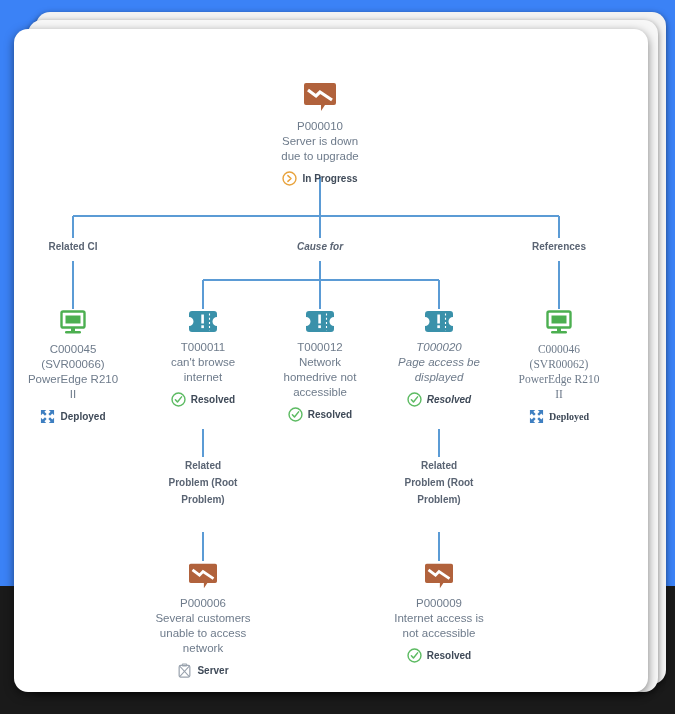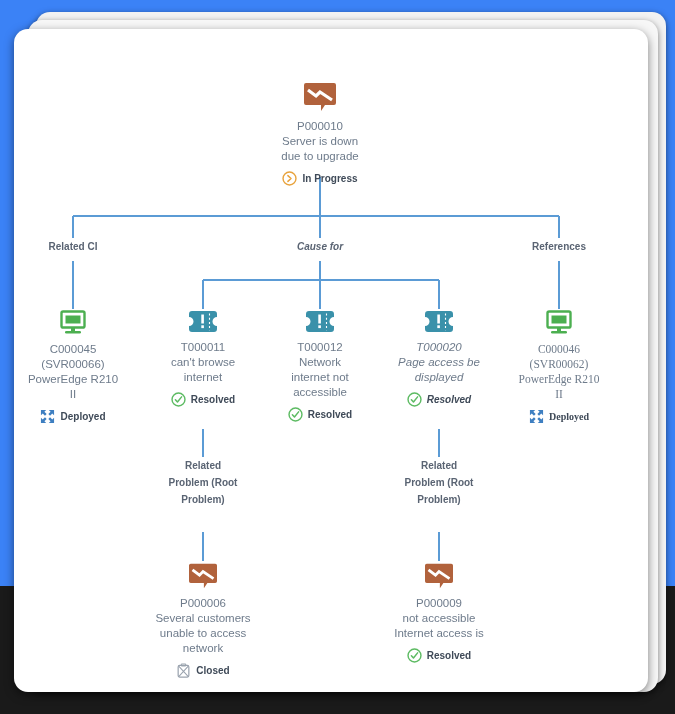--- a/index.html
+++ b/index.html
@@ -227,21 +227,21 @@
             <path d="M1 4 a3 3 0 0 1 3 -3 h22 a3 3 0 0 1 3 3 v3 a4.5 4.5 0 0 0 0 9 v3 a3 3 0 0 1 -3 3 h-22 a3 3 0 0 1 -3 -3 v-3 a4.5 4.5 0 0 0 0 -9 z" fill="#3A91AA"></path>
             <rect x="13.3" y="4.5" width="2.6" height="9" fill="#ffffff"></rect>
             <rect x="13.3" y="15.3" width="2.6" height="2.8" fill="#ffffff"></rect>
             <g stroke="#ffffff" stroke-width="1.1" stroke-dasharray="2 2.2">
               <line x1="21.5" y1="3.5" x2="21.5" y2="20.5"></line>
             </g>
           </svg>
         </span>
         <span class="node-id">T000012</span>
         <span class="node-desc">Network</span>
-        <span class="node-desc">internet not</span>
+        <span class="node-desc">homedrive not</span>
         <span class="node-desc">accessible</span>
         <div class="status">
           <span class="status-icon">
             <svg width="15" height="15" viewBox="0 0 16 16" aria-hidden="true">
               <circle cx="8" cy="8" r="6.9" fill="none" stroke="#5DBB63" stroke-width="1.5"></circle>
               <path d="M4.7 8.2 L6.9 10.6 L11.3 5.2" fill="none" stroke="#5DBB63" stroke-width="1.6" stroke-linecap="round" stroke-linejoin="round"></path>
             </svg>
           </span>
           <span class="status-label">Resolved</span>
         </div>
@@ -324,34 +324,34 @@
         <span class="node-desc">unable to access</span>
         <span class="node-desc">network</span>
         <div class="status">
           <span class="status-icon">
             <svg width="15" height="16" viewBox="0 0 16 17" aria-hidden="true">
               <rect x="2.3" y="2.6" width="11.4" height="12.4" rx="1.6" fill="none" stroke="#9AA3AE" stroke-width="1.3"></rect>
               <path d="M2.9 3.2 L13.1 14.4 M13.1 3.2 L2.9 14.4" stroke="#9AA3AE" stroke-width="1.1"></path>
               <rect x="5.6" y="1" width="4.8" height="2.1" rx="0.7" fill="none" stroke="#9AA3AE" stroke-width="1.1"></rect>
             </svg>
           </span>
-          <span class="status-label">Closed</span>
+          <span class="status-label">Server</span>
         </div>
       </div>
 
       <div class="node" style="left:360px; top:533px; width:130px;">
         <span class="node-icon">
           <svg width="30" height="28" viewBox="0 0 34 32" aria-hidden="true">
             <path d="M3 2 h28 a2 2 0 0 1 2 2 v18 a2 2 0 0 1 -2 2 h-9 l-4 6 v-6 h-15 a2 2 0 0 1 -2 -2 v-18 a2 2 0 0 1 2 -2 z" fill="#B1623C"></path>
             <path d="M5 9 L13 15 L17 11 L29 19" stroke="#ffffff" stroke-width="3.2" fill="none" stroke-linejoin="miter" stroke-linecap="butt"></path>
           </svg>
         </span>
         <span class="node-id">P000009</span>
+        <span class="node-desc">Internet access is</span>
         <span class="node-desc">not accessible</span>
-        <span class="node-desc">Internet access is</span>
         <div class="status">
           <span class="status-icon">
             <svg width="15" height="15" viewBox="0 0 16 16" aria-hidden="true">
               <circle cx="8" cy="8" r="6.9" fill="none" stroke="#5DBB63" stroke-width="1.5"></circle>
               <path d="M4.7 8.2 L6.9 10.6 L11.3 5.2" fill="none" stroke="#5DBB63" stroke-width="1.6" stroke-linecap="round" stroke-linejoin="round"></path>
             </svg>
           </span>
           <span class="status-label">Resolved</span>
         </div>
       </div>

